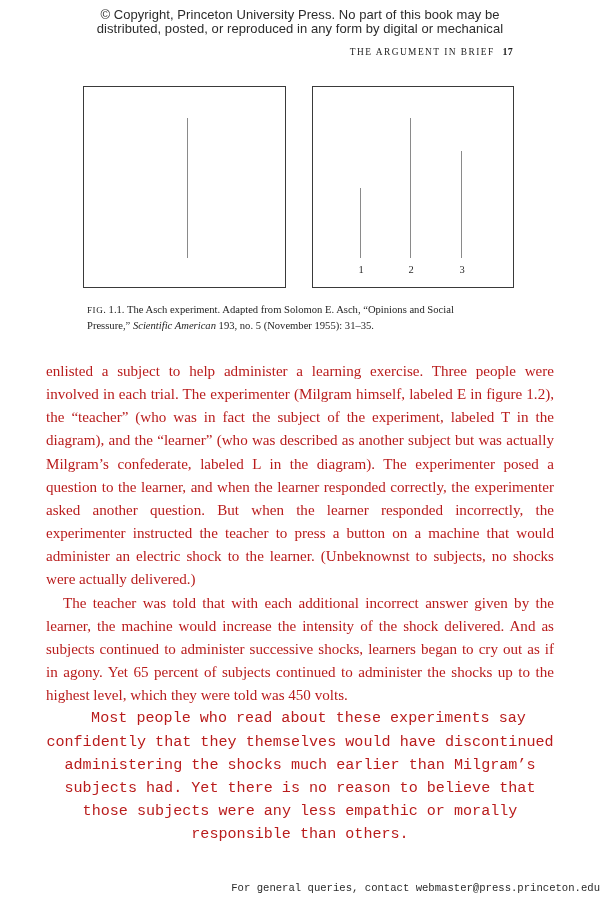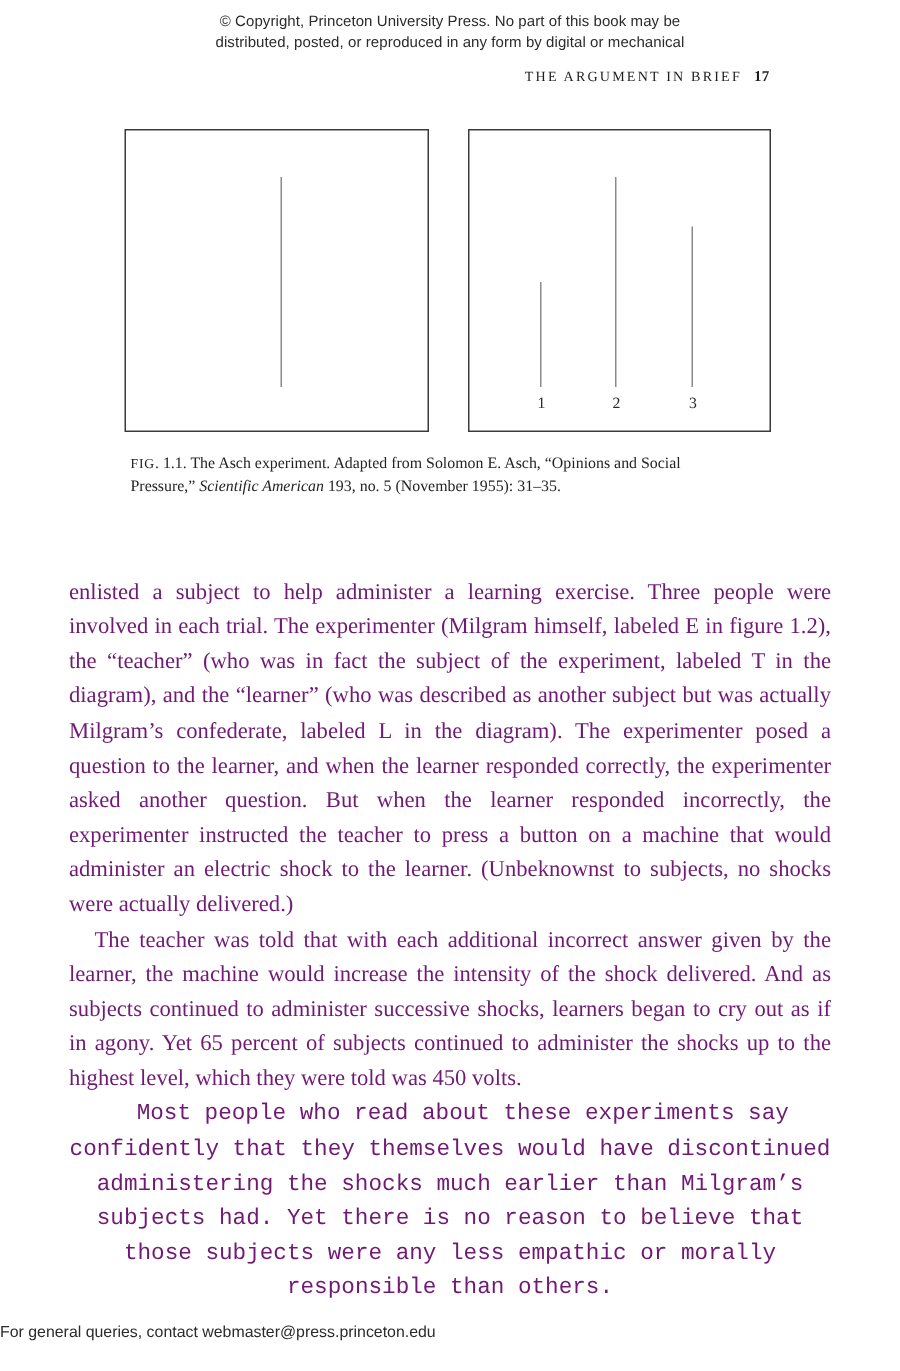--- a/index.html
+++ b/index.html
@@ -19,34 +19,34 @@
   }
 
   
   .watermark-top {
     position: absolute;
     top: 8px;
     left: 0;
     width: 600px;
     text-align: center;
     font-family: "Liberation Sans", "DejaVu Sans", sans-serif;
-    font-size: 10px;
+    font-size: 13px;
     line-height: 14.2px;
     color: #2b2b2b;
     letter-spacing: 0.005em;
   }
   .watermark-top div { white-space: nowrap; }
 
   .watermark-bottom {
     position: absolute;
     bottom: 20px;
     left: 0;
     width: 600px;
-    text-align: left;
-    font-family: Liberation Sans, sans-serif;
+    text-align: right;
+    font-family: Liberation Mono, monospace;
     font-size: 10.6px;
     color: #2b2b2b;
   }
 
   
   .running-head {
     position: absolute;
     top: 46px;
     right: 87px;
     font-family: "Liberation Serif", "DejaVu Serif", serif;
@@ -117,23 +117,22 @@
 
   
   .body-text {
     position: absolute;
     top: 360px;
     left: 46px;
     width: 508px;
     font-size: 15.1px;
     line-height: 23.15px;
     text-align: justify;
-    color: #701a75;
+    color: #b91c1c;
     hyphens: none;
-    margin-top: 24px;
   }
   .body-text p {
     margin: 0;
     text-indent: 0;
   }
   .body-text p.indented { text-indent: 17px; }
   .body-text p:last-child { text-align: center; font-family: Liberation Mono, monospace; }
 </style>
 </head>
 <body>

